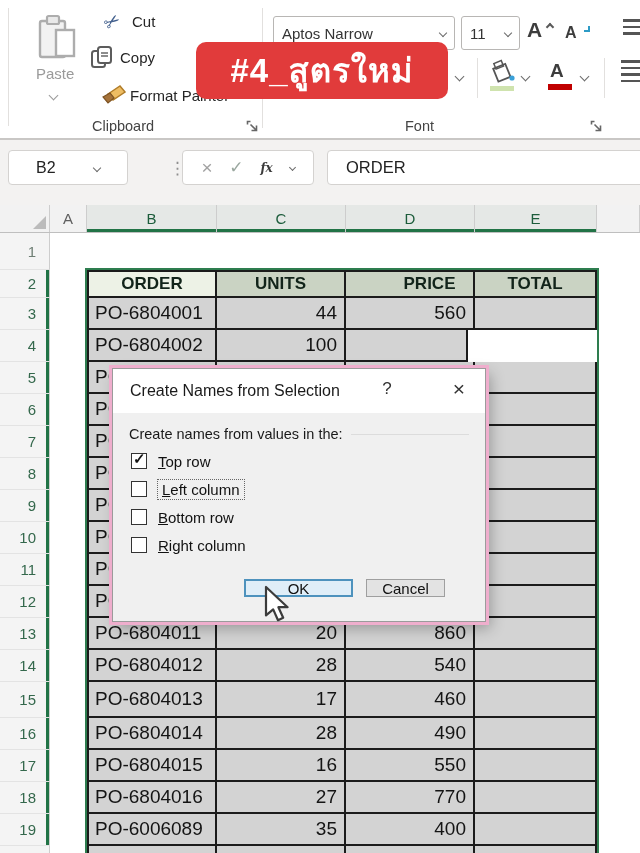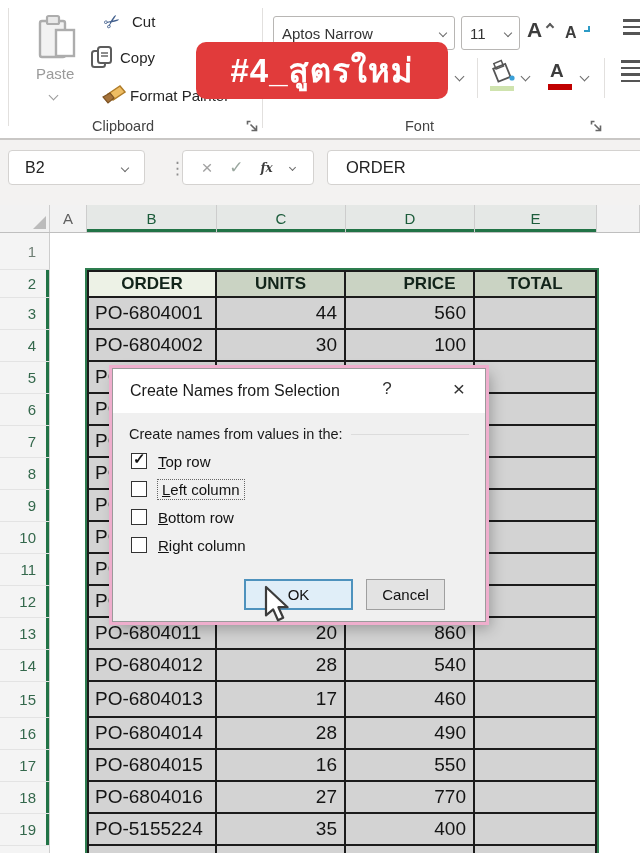--- a/index.html
+++ b/index.html
@@ -59,21 +59,21 @@
   .dlg-help { position:absolute; right:86px; top:10px; font-size:17px; color:#333; width:24px; text-align:center; }
   .dlg-close { position:absolute; right:12px; top:8px; font-size:21px; color:#333; width:28px; text-align:center; }
   .dlg-prompt { display:flex; align-items:center; gap:8px; margin:13px 16px 0 16px; font-size:14.5px; color:#1a1a1a; white-space:nowrap; }
   .grp-line { flex:1; height:1px; background:#dcdcdc; }
   .cb-row { display:flex; align-items:center; gap:11px; margin:10px 0 0 18px; height:18px; }
   .cb-box { width:16px; height:16px; flex:none; background:#fff; border:1.6px solid #333; position:relative; }
   .cb-box .mark { position:absolute; left:1px; top:-4px; font-size:15px; font-weight:bold; color:#111; }
   .cb-label { font-size:15px; color:#111; display:inline-block; }
   .cb-label::first-letter { text-decoration:underline; }
   .cb-label.focus { outline:1px dotted #666; padding:1px 4px; }
-  .btn { position:absolute; top:210px; height:31px; display:flex; align-items:center; justify-content:center; font-size:15px; color:#111; }
+  .btn { position:absolute; top:210px; height:18px; display:flex; align-items:center; justify-content:center; font-size:15px; color:#111; }
   .btn-ok { left:131px; width:109px; background:#e0eef8; border:2px solid #4e92bd; }
   .btn-cancel { left:253px; width:79px; background:#e3e3e3; border:1px solid #9f9f9f; }
 
   .cursor { position:absolute; left:264px; top:585px; z-index:60; }
 </style>
 </head>
 <body>
 
 <div class="screen">
 
@@ -169,21 +169,21 @@
     <span class="grp-label" style="left:405px;top:118px;">Font</span>
     <svg style="position:absolute;left:589px;top:119px;" width="14" height="14" viewBox="0 0 14 14">
       <path d="M2.5 5.5 V2.5 H5.5" stroke="#666" fill="none" stroke-width="1.6"></path>
       <path d="M5.5 5.5 L11.5 11.5 M11.5 6.5 V11.5 H6.5" stroke="#666" fill="none" stroke-width="1.6"></path>
     </svg>
   </div>
 
   <div class="badge">#4_สูตรใหม่</div>
 
   <div class="fbar">
-    <div class="fbox" style="left:8px;width:137px;padding:0 16px;justify-content:center;">
+    <div class="fbox" style="left:8px;width:120px;padding:0 27px;justify-content:center;">
       <span>B2</span>
       <span class="chv" style="margin-left:auto;width:6px;height:6px;"></span>
     </div>
     <span class="dots">⋮</span>
     <div class="fbox" style="left:182px;width:132px;justify-content:space-around;padding:0 10px;">
       <span style="color:#a2a2a2;font-size:19px;">×</span>
       <span style="color:#9aa79f;font-size:17px;">✓</span>
       <span class="fx-ico">fx</span>
       <span class="chv" style="width:5px;height:5px;"></span>
     </div>
@@ -233,21 +233,20 @@
           <div class="cA"></div>
           <div class="tc txt w-b first">PO-6804001</div>
           <div class="tc num w-c">44</div>
           <div class="tc num w-d">560</div>
           <div class="tc num w-e"></div>
         </div>
         <div class="srow" style="height: 32px;">
           <div class="rowhead sel">4</div>
           <div class="cA"></div>
           <div class="tc txt w-b first">PO-6804002</div>
-          <div class="tc num w-c">30</div>
           <div class="tc num w-d">100</div>
           <div class="tc num w-e"></div>
         </div>
         <div class="srow" style="height: 32px;">
           <div class="rowhead sel">5</div>
           <div class="cA"></div>
           <div class="tc txt w-b first">PO-6804003</div>
           <div class="tc num w-c"></div>
           <div class="tc num w-d"></div>
           <div class="tc num w-e"></div>
@@ -352,21 +351,21 @@
           <div class="rowhead sel">18</div>
           <div class="cA"></div>
           <div class="tc txt w-b first">PO-6804016</div>
           <div class="tc num w-c">27</div>
           <div class="tc num w-d">770</div>
           <div class="tc num w-e"></div>
         </div>
         <div class="srow" style="height: 32px;">
           <div class="rowhead sel">19</div>
           <div class="cA"></div>
-          <div class="tc txt w-b first">PO-5155224</div>
+          <div class="tc txt w-b first">PO-6006089</div>
           <div class="tc num w-c">35</div>
           <div class="tc num w-d">400</div>
           <div class="tc num w-e"></div>
         </div>
         <div class="srow" style="height: 32px;">
           <div class="rowhead">20</div>
           <div class="cA"></div>
           <div class="tc txt w-b first">PO-6804018</div>
           <div class="tc num w-c">26</div>
           <div class="tc num w-d">100</div>

